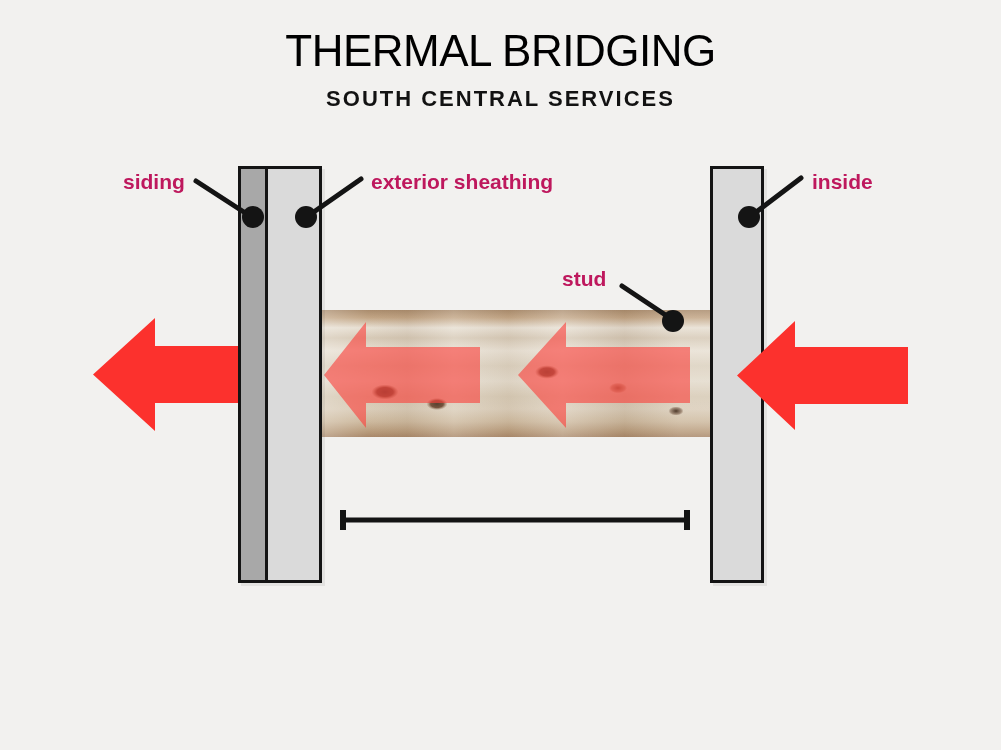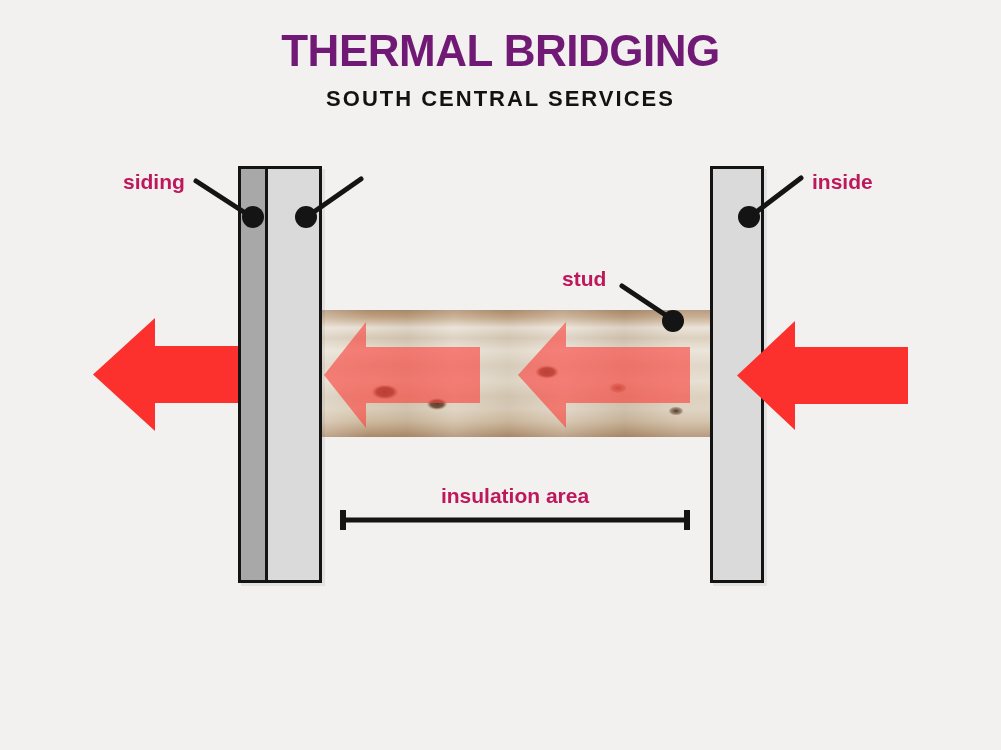--- a/index.html
+++ b/index.html
@@ -1,21 +1,21 @@
 <!DOCTYPE html>
 <html><head>
 <meta charset="utf-8">
 <style>
   html,body{margin:0;padding:0;}
   body{background:#e8e8e8;font-family:"Liberation Sans","DejaVu Sans",sans-serif;}
   .canvas{position:relative;width:1001px;height:750px;background:#f2f1ef;overflow:hidden;margin:0 auto;}
   .canvas *, .canvas *::before, .canvas *::after{box-sizing:border-box;}
 
   .title{position:absolute;left:0;top:26px;width:100%;text-align:center;
-         font-size:44px;font-weight:700;letter-spacing:-0.5px;color:#701a75;}
+         font-size:44px;font-weight:400;letter-spacing:-0.5px;color:#000000;}
   .subtitle{position:absolute;left:0;top:86px;width:100%;text-align:center;
             font-size:22px;font-weight:800;letter-spacing:2px;color:#121212;}
 
   
   .stud{position:absolute;left:322px;top:310px;width:388px;height:127px;z-index:1;
     background-color:#dcd2c2;
     background-image:
       radial-gradient(ellipse 18px 10px at 63px 82px, #4f3a2b 0%, #6b4c38 45%, rgba(130,95,70,.45) 62%, rgba(0,0,0,0) 75%),
       radial-gradient(ellipse 14px 8px at 115px 94px, #584130 0%, #75543e 45%, rgba(130,95,70,.4) 62%, rgba(0,0,0,0) 75%),
       radial-gradient(ellipse 16px 9px at 225px 62px, #54402f 0%, #6f5340 45%, rgba(130,95,70,.4) 62%, rgba(0,0,0,0) 75%),
@@ -110,20 +110,20 @@
       <circle cx="749" cy="217" r="11"></circle>
     </g>
     <g stroke="#141414" stroke-linecap="butt">
       <line x1="343" y1="520" x2="687" y2="520" stroke-width="5"></line>
       <line x1="343" y1="510" x2="343" y2="530" stroke-width="6"></line>
       <line x1="687" y1="510" x2="687" y2="530" stroke-width="6"></line>
     </g>
   </svg>
 
   <div class="callout-label label-siding">siding</div>
+  <div class="callout-label label-sheathing">exterior sheathing</div>
   <div class="callout-label label-stud">stud</div>
   <div class="callout-label label-drywall">inside</div>
-  <div class="callout-label label-insulation">insulation area</div>
 
   <div class="caption">
   </div>
 
 </div>
 
 </body></html>

